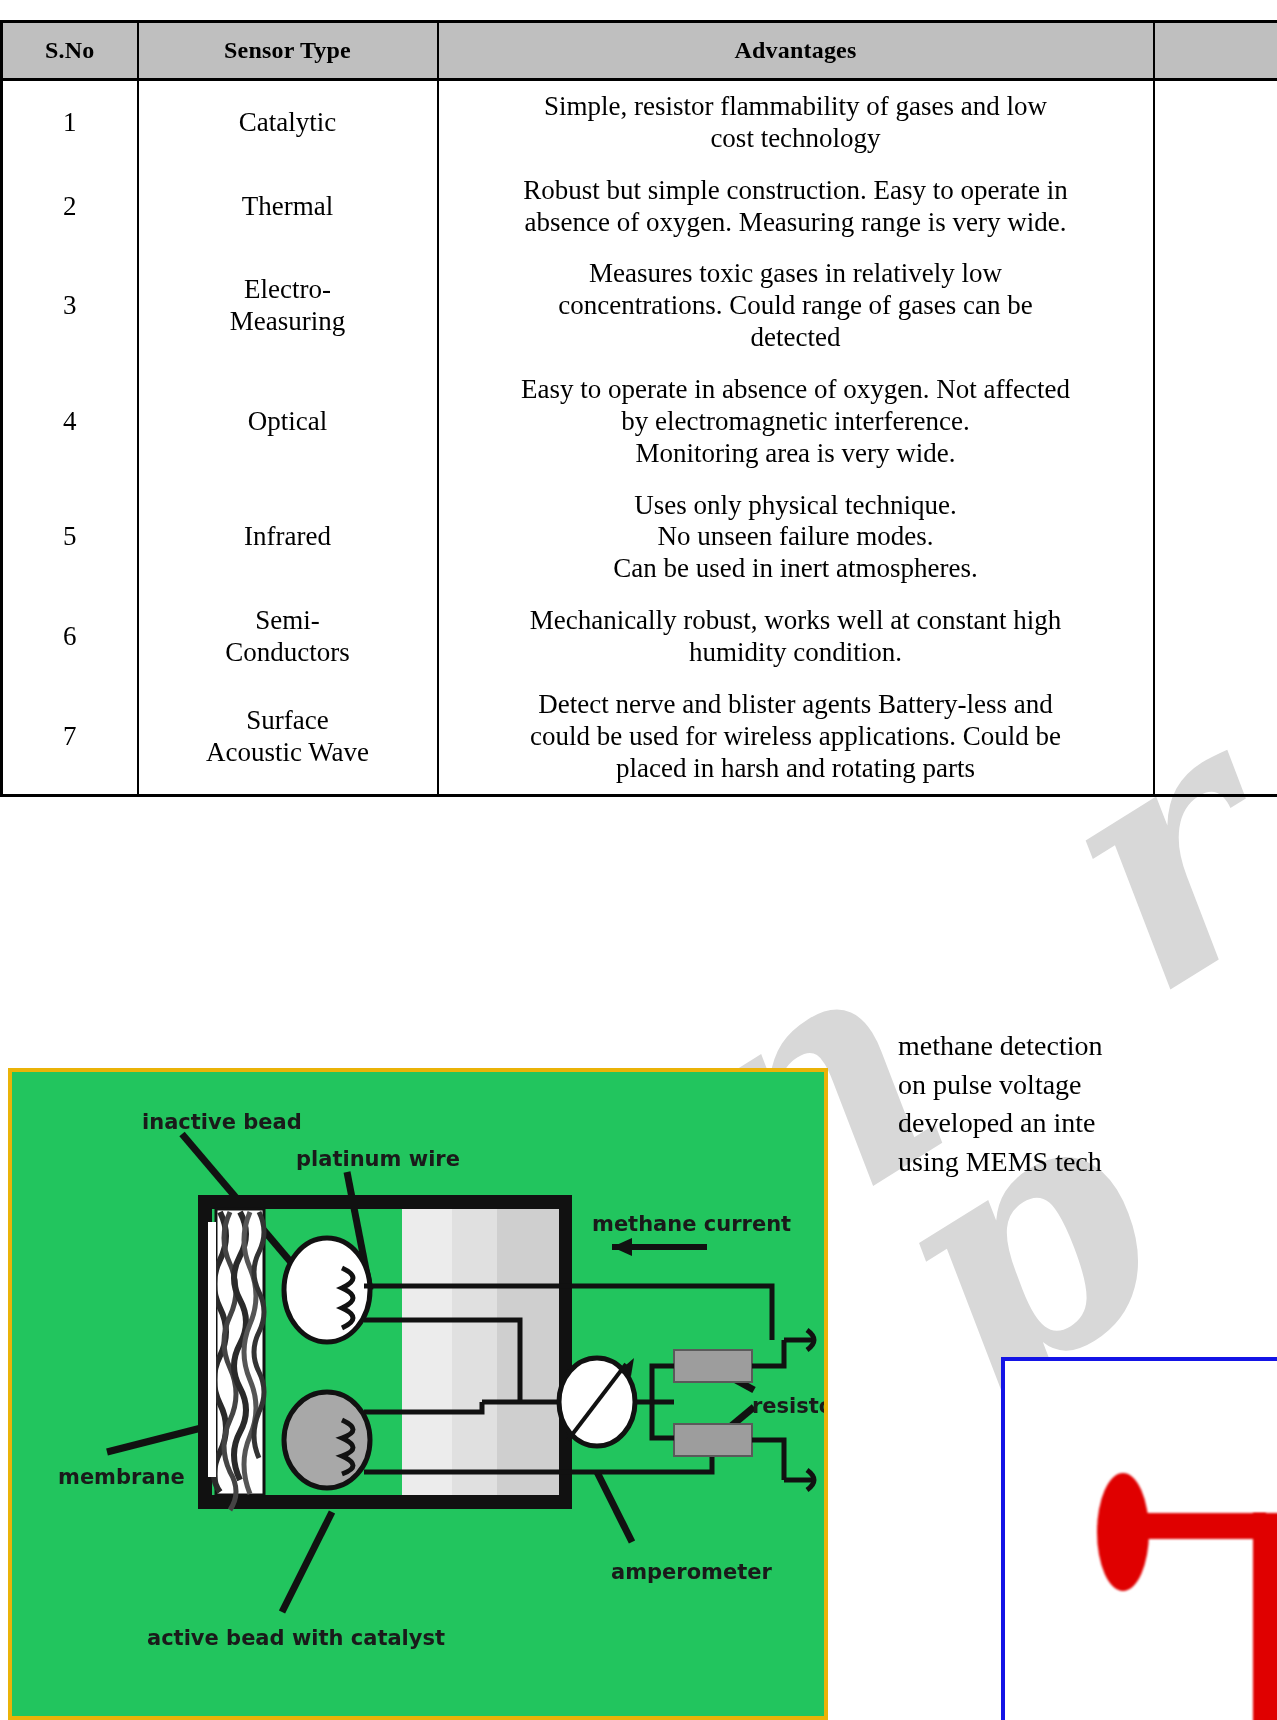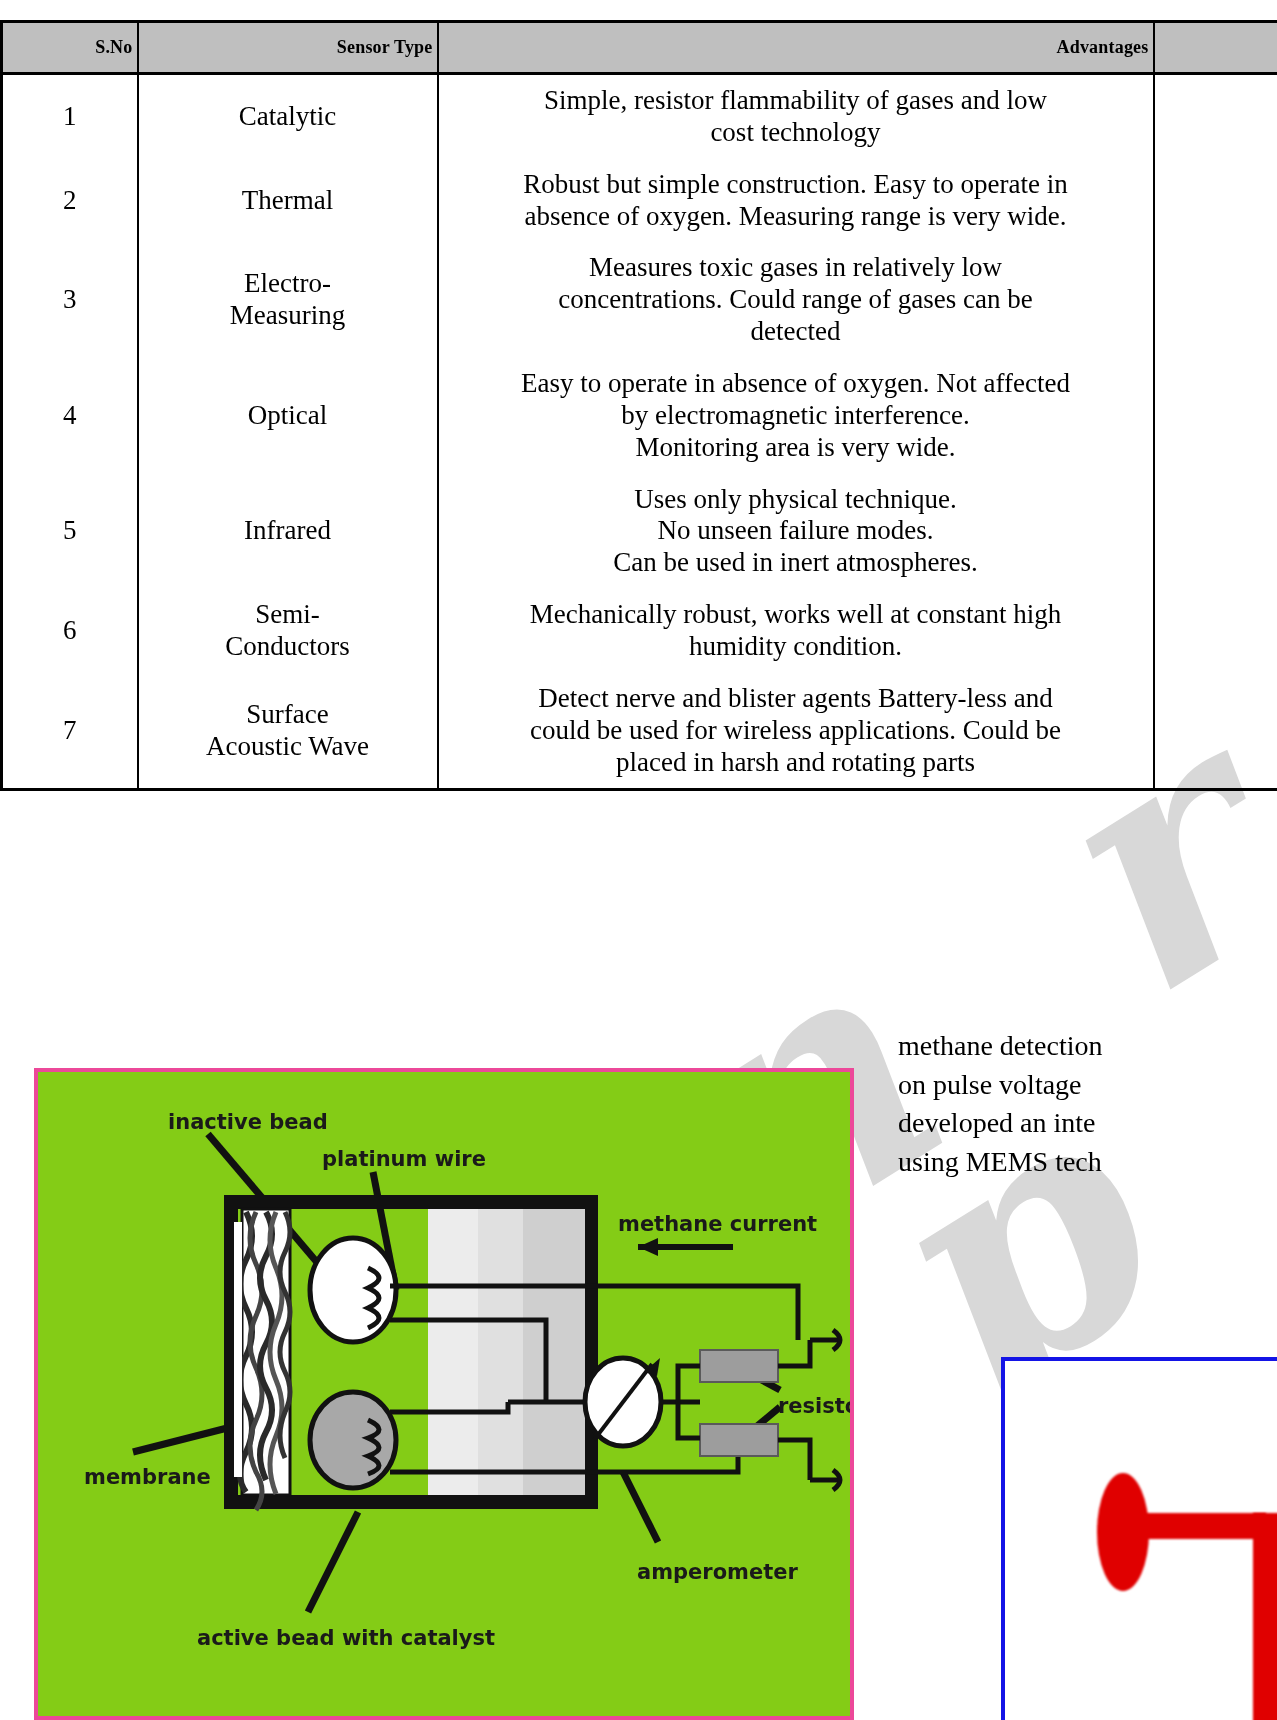--- a/index.html
+++ b/index.html
@@ -53,24 +53,23 @@
     border-right: 2px solid #000;
     text-align: center;
     vertical-align: middle;
     background: transparent;
   }
   table.sensor-table thead th {
     background: #bfbfbf;
     border-top: 3px solid #000;
     border-bottom: 3px solid #000;
     font-weight: 700;
-    font-size: 18px;
+    font-size: 24px;
     padding: 14px 4px;
     letter-spacing: .2px;
-    text-align: right;
   }
   table.sensor-table thead th:first-child { border-left: 3px solid #000; }
   table.sensor-table tbody td {
     font-size: 27px;
     padding: 10px 8px;
     line-height: 1.18;
   }
   table.sensor-table tbody td:first-child { border-left: 3px solid #000; }
   table.sensor-table tbody tr:last-child td { border-bottom: 3px solid #000; }
   .col-sno { width: 136px; }
@@ -89,26 +88,26 @@
     font-size: 28px;
     line-height: 1.38;
     text-align: justify;
     z-index: 3;
   }
   .right-paragraph div { white-space: nowrap; }
 
   
   .figure-catalytic {
     position: absolute;
-    left: 34px;
+    left: 8px;
     top: 1068px;
     width: 820px;
     height: 652px;
-    border: 4px solid #ec4899;
-    background: #84cc16;
+    border: 4px solid #eab308;
+    background: #22c55e;
     box-sizing: border-box;
     z-index: 3;
     overflow: hidden;
   }
   .fig-label {
     position: absolute;
     font-family: "DejaVu Sans", sans-serif;
     font-weight: 700;
     font-size: 21px;
     color: #1a1a1a;
@@ -286,21 +285,21 @@
     <path d="M600,175 L695,175" stroke="#111" stroke-width="6" fill="none"></path>
     <path d="M600,175 l20,-9 l0,18 z" fill="#111"></path>
   </svg>
 
   <div class="fig-label" style="left:130px; top:38px;">inactive bead</div>
   <div class="fig-label" style="left:284px; top:75px;">platinum wire</div>
   <div class="fig-label" style="left:580px; top:140px;">methane current</div>
   <div class="fig-label" style="left:740px; top:322px;">resistor</div>
   <div class="fig-label" style="left:582px; top:488px;margin-left:17px;">amperometer</div>
   <div class="fig-label" style="left:18px; top:393px;margin-left:28px;">membrane</div>
-  <div class="fig-label" style="left:135px; top:554px;margin-left:24px;">active bead with catalyst</div>
+  <div class="fig-label" style="left:135px; top:554px;">active bead with catalyst</div>
 </div>
 
 <div class="figure-red">
   <div class="red-shape red-blur" style="left:92px; top:112px; width:52px; height:118px; border-radius:50%;"></div>
   <div class="red-shape red-blur" style="left:136px; top:152px; width:125px; height:26px;"></div>
   <div class="red-shape red-blur" style="left:248px; top:152px; width:26px; height:228px;"></div>
 
 </div>
 
 </body></html>

